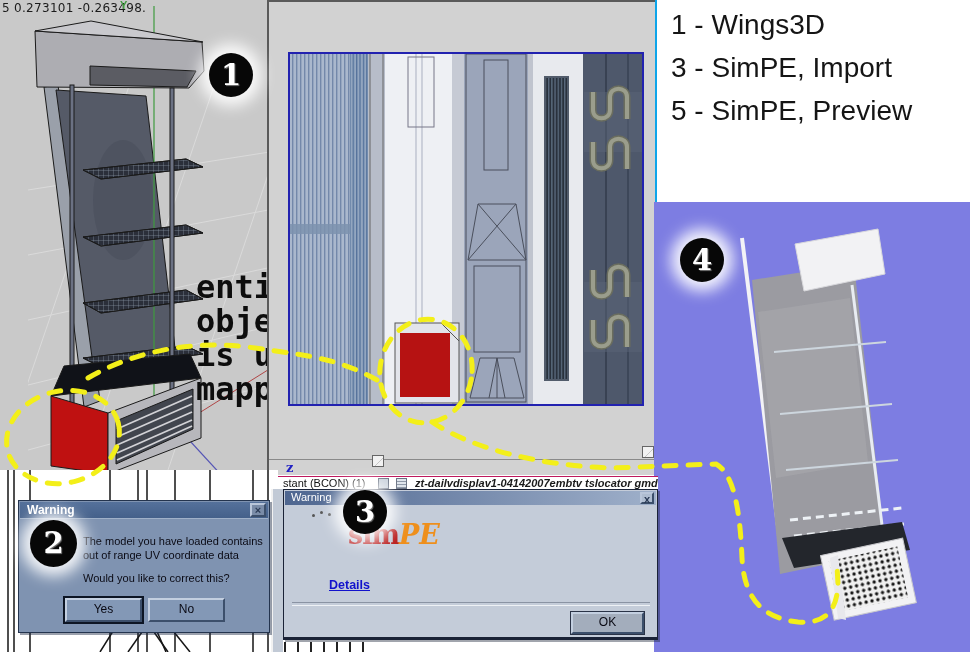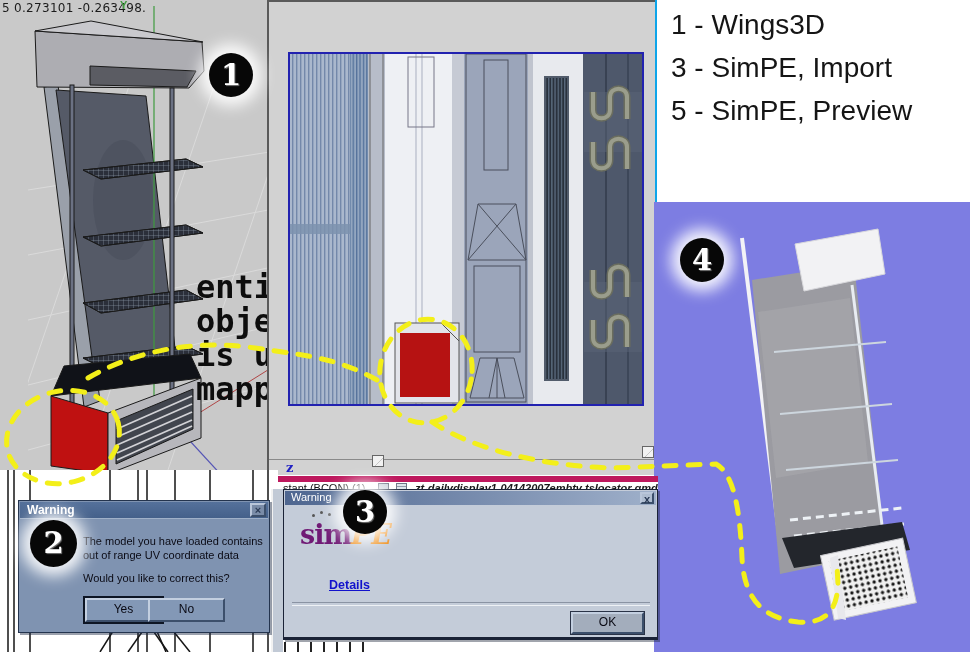--- a/index.html
+++ b/index.html
@@ -34,21 +34,21 @@
   
   #preview{left:654px;top:202px;width:316px;height:450px;background:#7d7de2;overflow:hidden;}
 
   
   #template-bg{left:0;top:470px;width:278px;height:182px;background:#fff;}
   #side-sliver{left:271px;top:489px;width:12px;height:163px;background:#c2cad6;
                border-left:2px solid #f2f2f2;box-sizing:border-box;}
 
   
   #simpe-strip{left:278px;top:476px;width:380px;height:13px;background:#fff;
-               border-top:6px solid #be185d;box-sizing:border-box;overflow:hidden;}
+               border-top:1px solid #be185d;box-sizing:border-box;overflow:hidden;}
   #simpe-resource{left:5px;top:0px;font-size:11px;color:#111;white-space:nowrap;}
   #simpe-filename{left:137px;top:0px;font-size:11px;font-style:italic;font-weight:bold;
                   color:#1a1a1a;white-space:nowrap;}
   .mini-icon{width:9px;height:9px;background:#c9d1db;border:1px solid #6b7484;}
   #mini-icon1{left:100px;top:1px;}
   #mini-icon2{left:118px;top:1px;background:repeating-linear-gradient(180deg,#dfe5ec 0 2px,#8e98a8 2px 3px);}
   #tick-strip{left:284px;top:642px;width:90px;height:10px;
               background:repeating-linear-gradient(90deg,#222 0 2px,transparent 2px 13px);}
 
   
@@ -62,34 +62,34 @@
              border-right:2px solid #3c4f6b;border-bottom:2px solid #3c4f6b;
              color:#2a3a55;font-size:11px;font-weight:bold;line-height:10px;
              text-align:center;box-sizing:border-box;cursor:default;}
   #dlg-uv .win-close{right:3px;top:2px;}
   #dlg-uv .msg{position:absolute;left:64px;font-size:11px;color:#0a0a14;line-height:14px;}
   #dlg-uv .q{top:70px;}
   .btn3d{position:absolute;background:#8398b6;color:#0a0a14;font-size:12px;text-align:center;
          border-top:2px solid #c3cfe0;border-left:2px solid #c3cfe0;
          border-right:2px solid #3c4f6b;border-bottom:2px solid #3c4f6b;
          box-sizing:border-box;line-height:19px;}
-  #btn-yes{left:46px;top:97px;width:77px;height:24px;outline:2px solid #0d1524;margin-left:20px;}
+  #btn-yes{left:46px;top:97px;width:77px;height:24px;outline:2px solid #0d1524;}
   #btn-no{left:129px;top:97px;width:77px;height:24px;}
 
   
   #dlg-simpe{left:283px;top:489px;width:375px;height:151px;background:#c4ccd9;
              border:1px solid #1a2236;border-bottom:3px solid #1a2236;
              box-shadow:2px 2px 0 rgba(20,30,50,.4);box-sizing:border-box;}
   #dlg-simpe .titlebar{position:absolute;left:1px;top:1px;right:1px;height:14px;
              background:linear-gradient(90deg,#4e6690,#9fb0ca);
              color:#fff;font-size:11px;padding:0 0 0 6px;box-sizing:border-box;}
   #dlg-simpe .win-close{right:3px;top:2px;width:14px;height:12px;background:#aebcd0;}
   #logo{position:absolute;left:16px;top:30px;font-family:"DejaVu Serif",serif;
         font-weight:bold;font-size:27px;line-height:30px;}
-  #logo .sim{color:#701a75;letter-spacing:-1px;}
+  #logo .sim{color:#b91c1c;letter-spacing:-1px;margin-left:48px;}
   #logo .pe{color:#ee8f1c;font-style:italic;}
   .logo-dot{position:absolute;width:3px;height:3px;border-radius:50%;background:#555;}
   #simpe-msg{position:absolute;left:102px;top:44px;width:260px;text-align:center;
              font-weight:bold;font-size:12.5px;line-height:15px;color:#0a0a0a;}
   #details-link{position:absolute;left:20px;top:88px;font-size:12.5px;font-weight:bold;
                 color:#1212cc;text-decoration:underline;cursor:pointer;padding-left:25px;}
   #simpe-sep{position:absolute;left:8px;top:112px;width:358px;height:2px;
              border-top:1px solid #8a93a3;border-bottom:1px solid #eef1f5;}
   #btn-ok{left:287px;top:122px;width:73px;height:22px;background:#a3adbc;
           outline:1px solid #2a3347;line-height:17px;}

